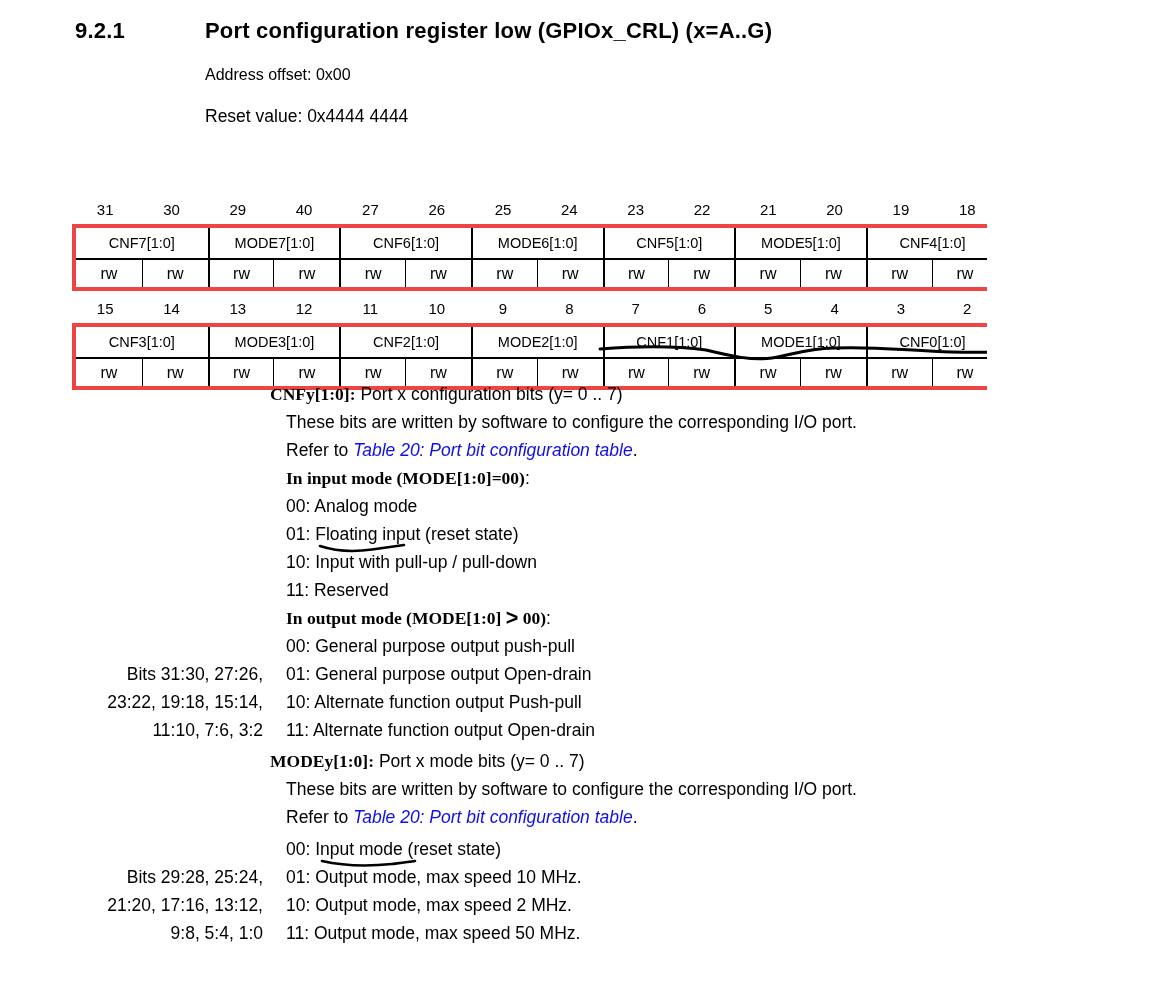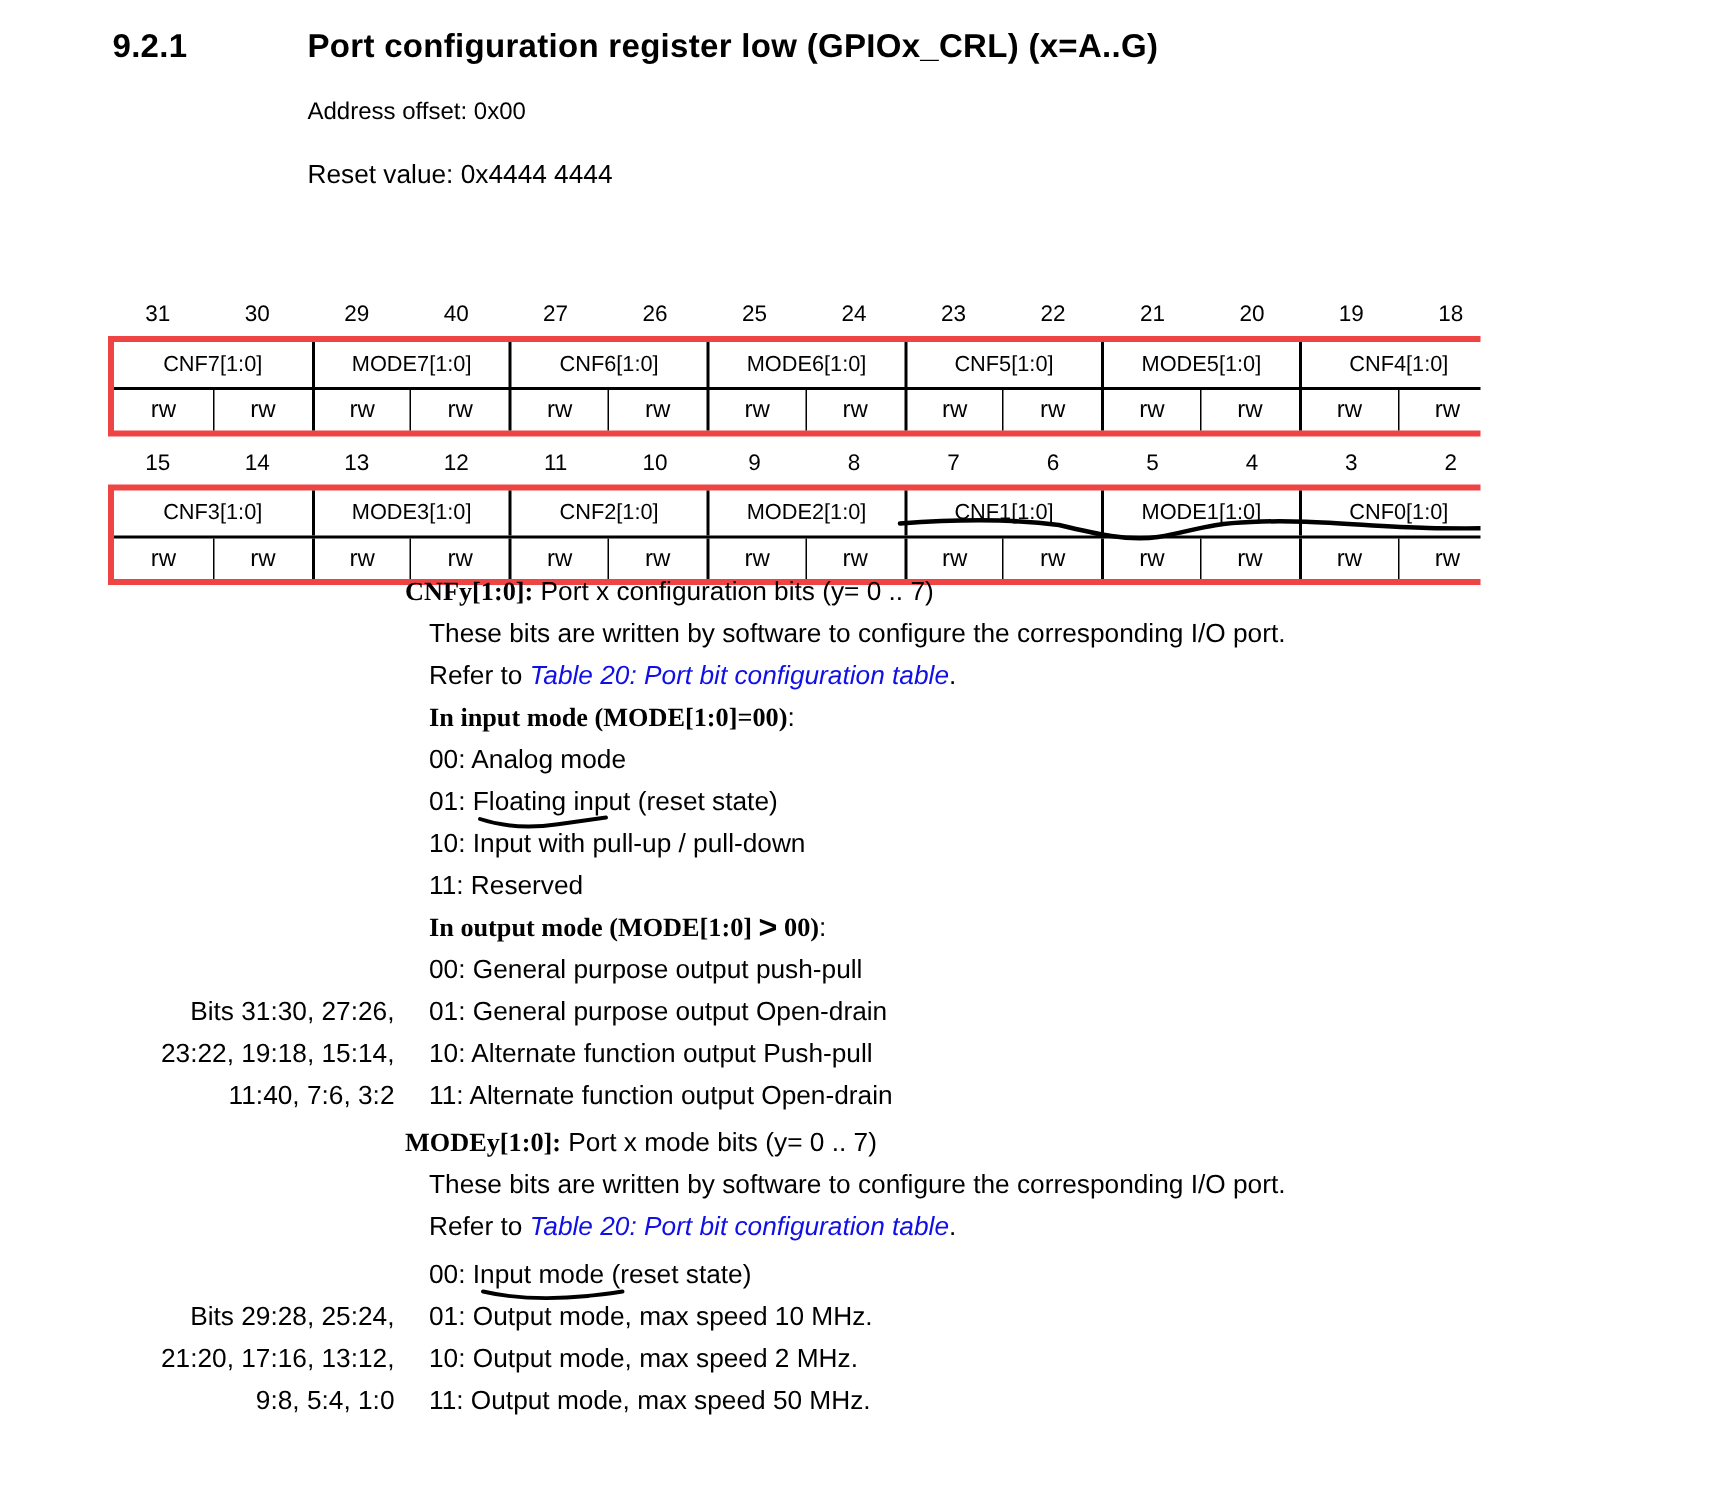--- a/index.html
+++ b/index.html
@@ -195,21 +195,21 @@
           <div class="rwcell">rw</div>
           <div class="rwcell">rw</div>
         </div>
     </div>
   </div>
 
   <div class="desc block1">
     <div class="bitslabel">
         <div>Bits 31:30, 27:26,</div>
         <div>23:22, 19:18, 15:14,</div>
-        <div>11:40, 7:6, 3:2</div>
+        <div>11:10, 7:6, 3:2</div>
       </div>
     <div class="desc-content">
       <div class="desc-line heading"><b>CNFy[1:0]:</b><span> Port x configuration bits (y= 0 .. 7)</span></div>
       <div class="desc-line">These bits are written by software to configure the corresponding I/O port.</div>
       <div class="desc-line"><span>Refer to </span><a class="doclink">Table 20: Port bit configuration table</a><span>.</span></div>
       <div class="desc-line"><b>In input mode (MODE[1:0]=00)</b><span>:</span></div>
       <div>
           <div class="desc-line">00: Analog mode</div>
           <div class="desc-line">01: Floating input (reset state)</div>
           <div class="desc-line">10: Input with pull-up / pull-down</div>

